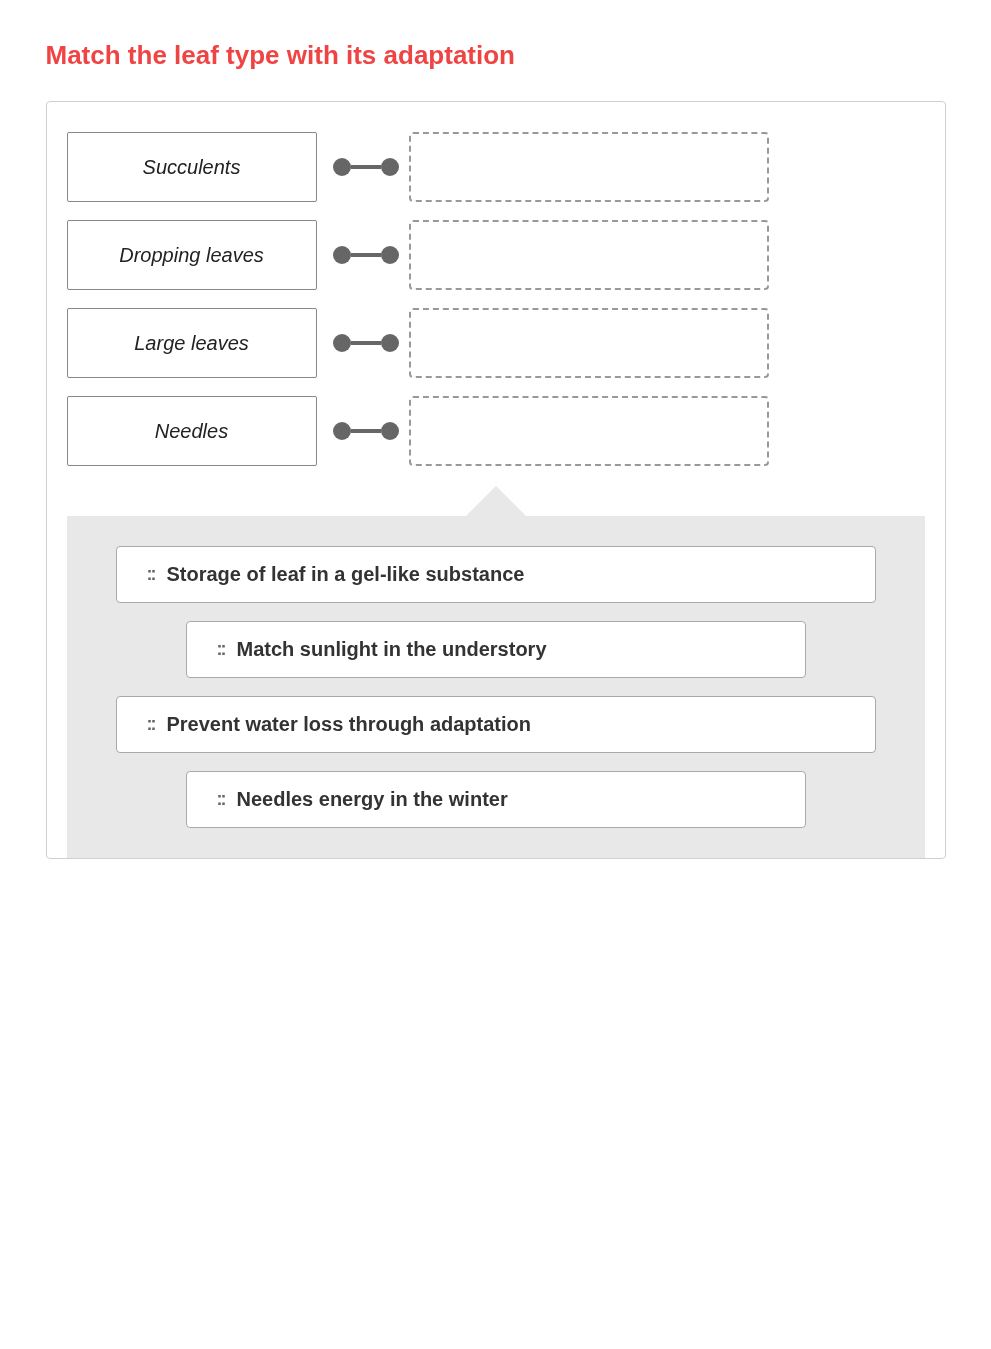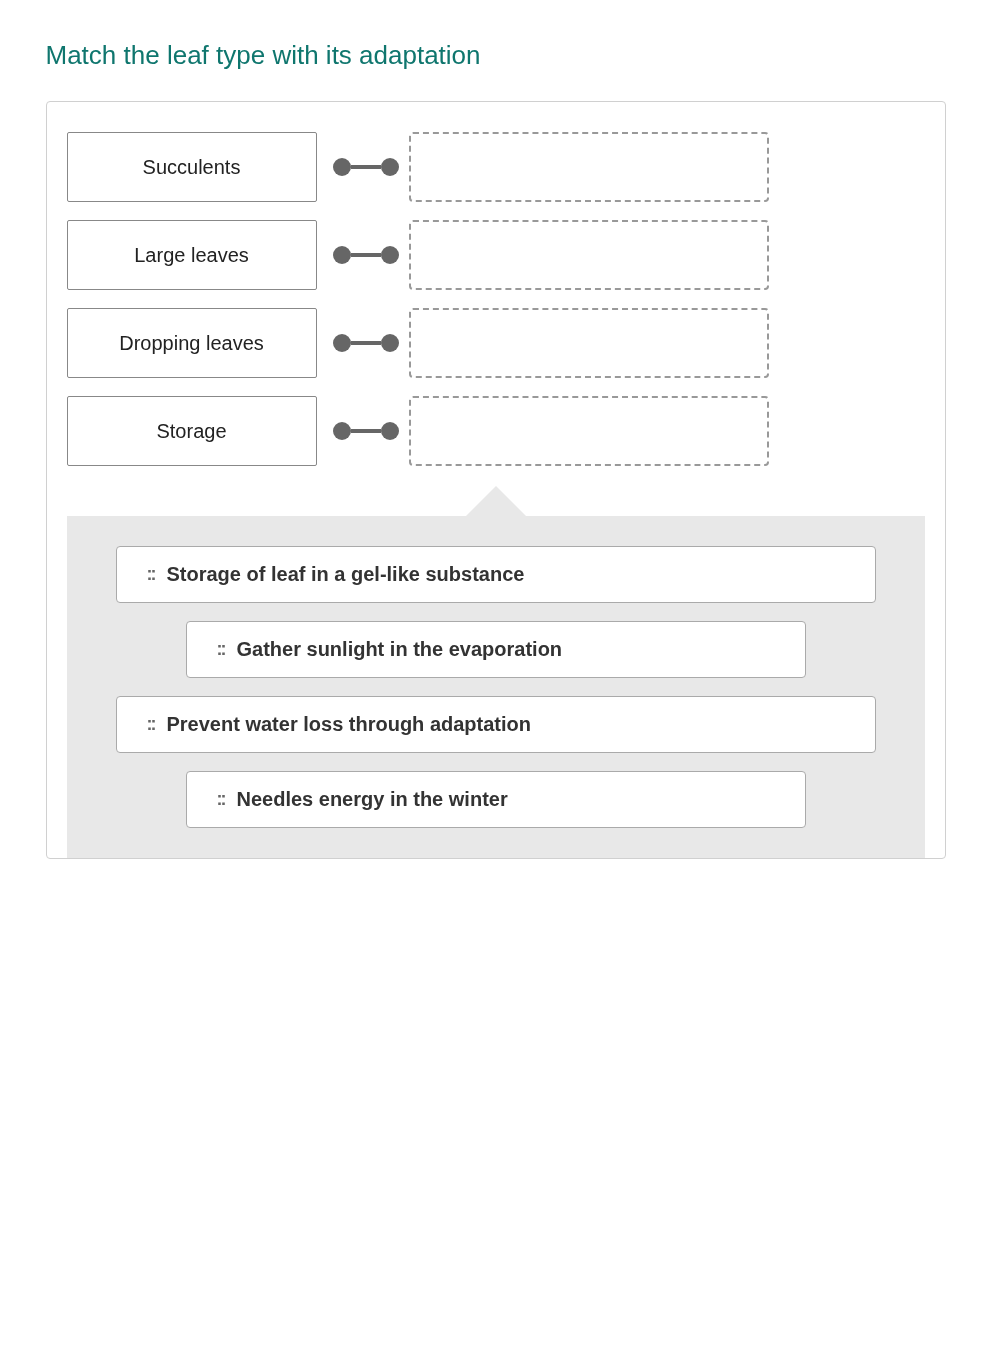--- a/index.html
+++ b/index.html
@@ -18,23 +18,23 @@
       padding: 40px 20px;
     }
 
     .page-container {
       width: 900px;
       max-width: 100%;
     }
 
     .question-title {
       font-size: 26px;
-      color: #0f766e;
+      color: #ef4444;
       margin-bottom: 30px;
-      font-weight: 400;
+      font-weight: 700;
     }
 
     .matching-container {
       border: 1px solid #d0d0d0;
       border-radius: 4px;
       background: #fff;
       padding: 30px 20px 0 20px;
       overflow: hidden;
     }
 
@@ -48,20 +48,21 @@
       display: flex;
       flex-direction: column;
       gap: 18px;
       flex: 0 0 auto;
     }
 
     .leaf-item {
       display: flex;
       align-items: center;
       gap: 16px;
+      font-style: italic;
     }
 
     .leaf-box {
       border: 1.5px solid #888;
       border-radius: 2px;
       width: 250px;
       height: 70px;
       display: flex;
       align-items: center;
       justify-content: center;
@@ -195,47 +196,47 @@
             <div class="connector-track">
               <div class="dot-left"></div>
               <div class="connector-line"></div>
               <div class="dot-right"></div>
             </div>
           </div>
         </div>
 
         <div class="leaf-item">
           <div class="leaf-box">
+            <span>Dropping leaves</span>
+          </div>
+          <div class="connector">
+            <div class="connector-track">
+              <div class="dot-left"></div>
+              <div class="connector-line"></div>
+              <div class="dot-right"></div>
+            </div>
+          </div>
+        </div>
+
+        <div class="leaf-item">
+          <div class="leaf-box">
             <span>Large leaves</span>
           </div>
           <div class="connector">
             <div class="connector-track">
               <div class="dot-left"></div>
               <div class="connector-line"></div>
               <div class="dot-right"></div>
             </div>
           </div>
         </div>
 
         <div class="leaf-item">
           <div class="leaf-box">
-            <span>Dropping leaves</span>
-          </div>
-          <div class="connector">
-            <div class="connector-track">
-              <div class="dot-left"></div>
-              <div class="connector-line"></div>
-              <div class="dot-right"></div>
-            </div>
-          </div>
-        </div>
-
-        <div class="leaf-item">
-          <div class="leaf-box">
-            <span>Storage</span>
+            <span>Needles</span>
           </div>
           <div class="connector">
             <div class="connector-track">
               <div class="dot-left"></div>
               <div class="connector-line"></div>
               <div class="dot-right"></div>
             </div>
           </div>
         </div>
 
@@ -255,21 +256,21 @@
 
     <div class="answer-pool">
 
       <div class="answer-item wide" draggable="true">
         <span class="drag-icon">::</span>
         <span>Storage of leaf in a gel-like substance</span>
       </div>
 
       <div class="answer-item narrow" draggable="true">
         <span class="drag-icon">::</span>
-        <span>Gather sunlight in the evaporation</span>
+        <span>Match sunlight in the understory</span>
       </div>
 
       <div class="answer-item wide" draggable="true">
         <span class="drag-icon">::</span>
         <span>Prevent water loss through adaptation</span>
       </div>
 
       <div class="answer-item narrow" draggable="true">
         <span class="drag-icon">::</span>
         <span>Needles energy in the winter</span>

